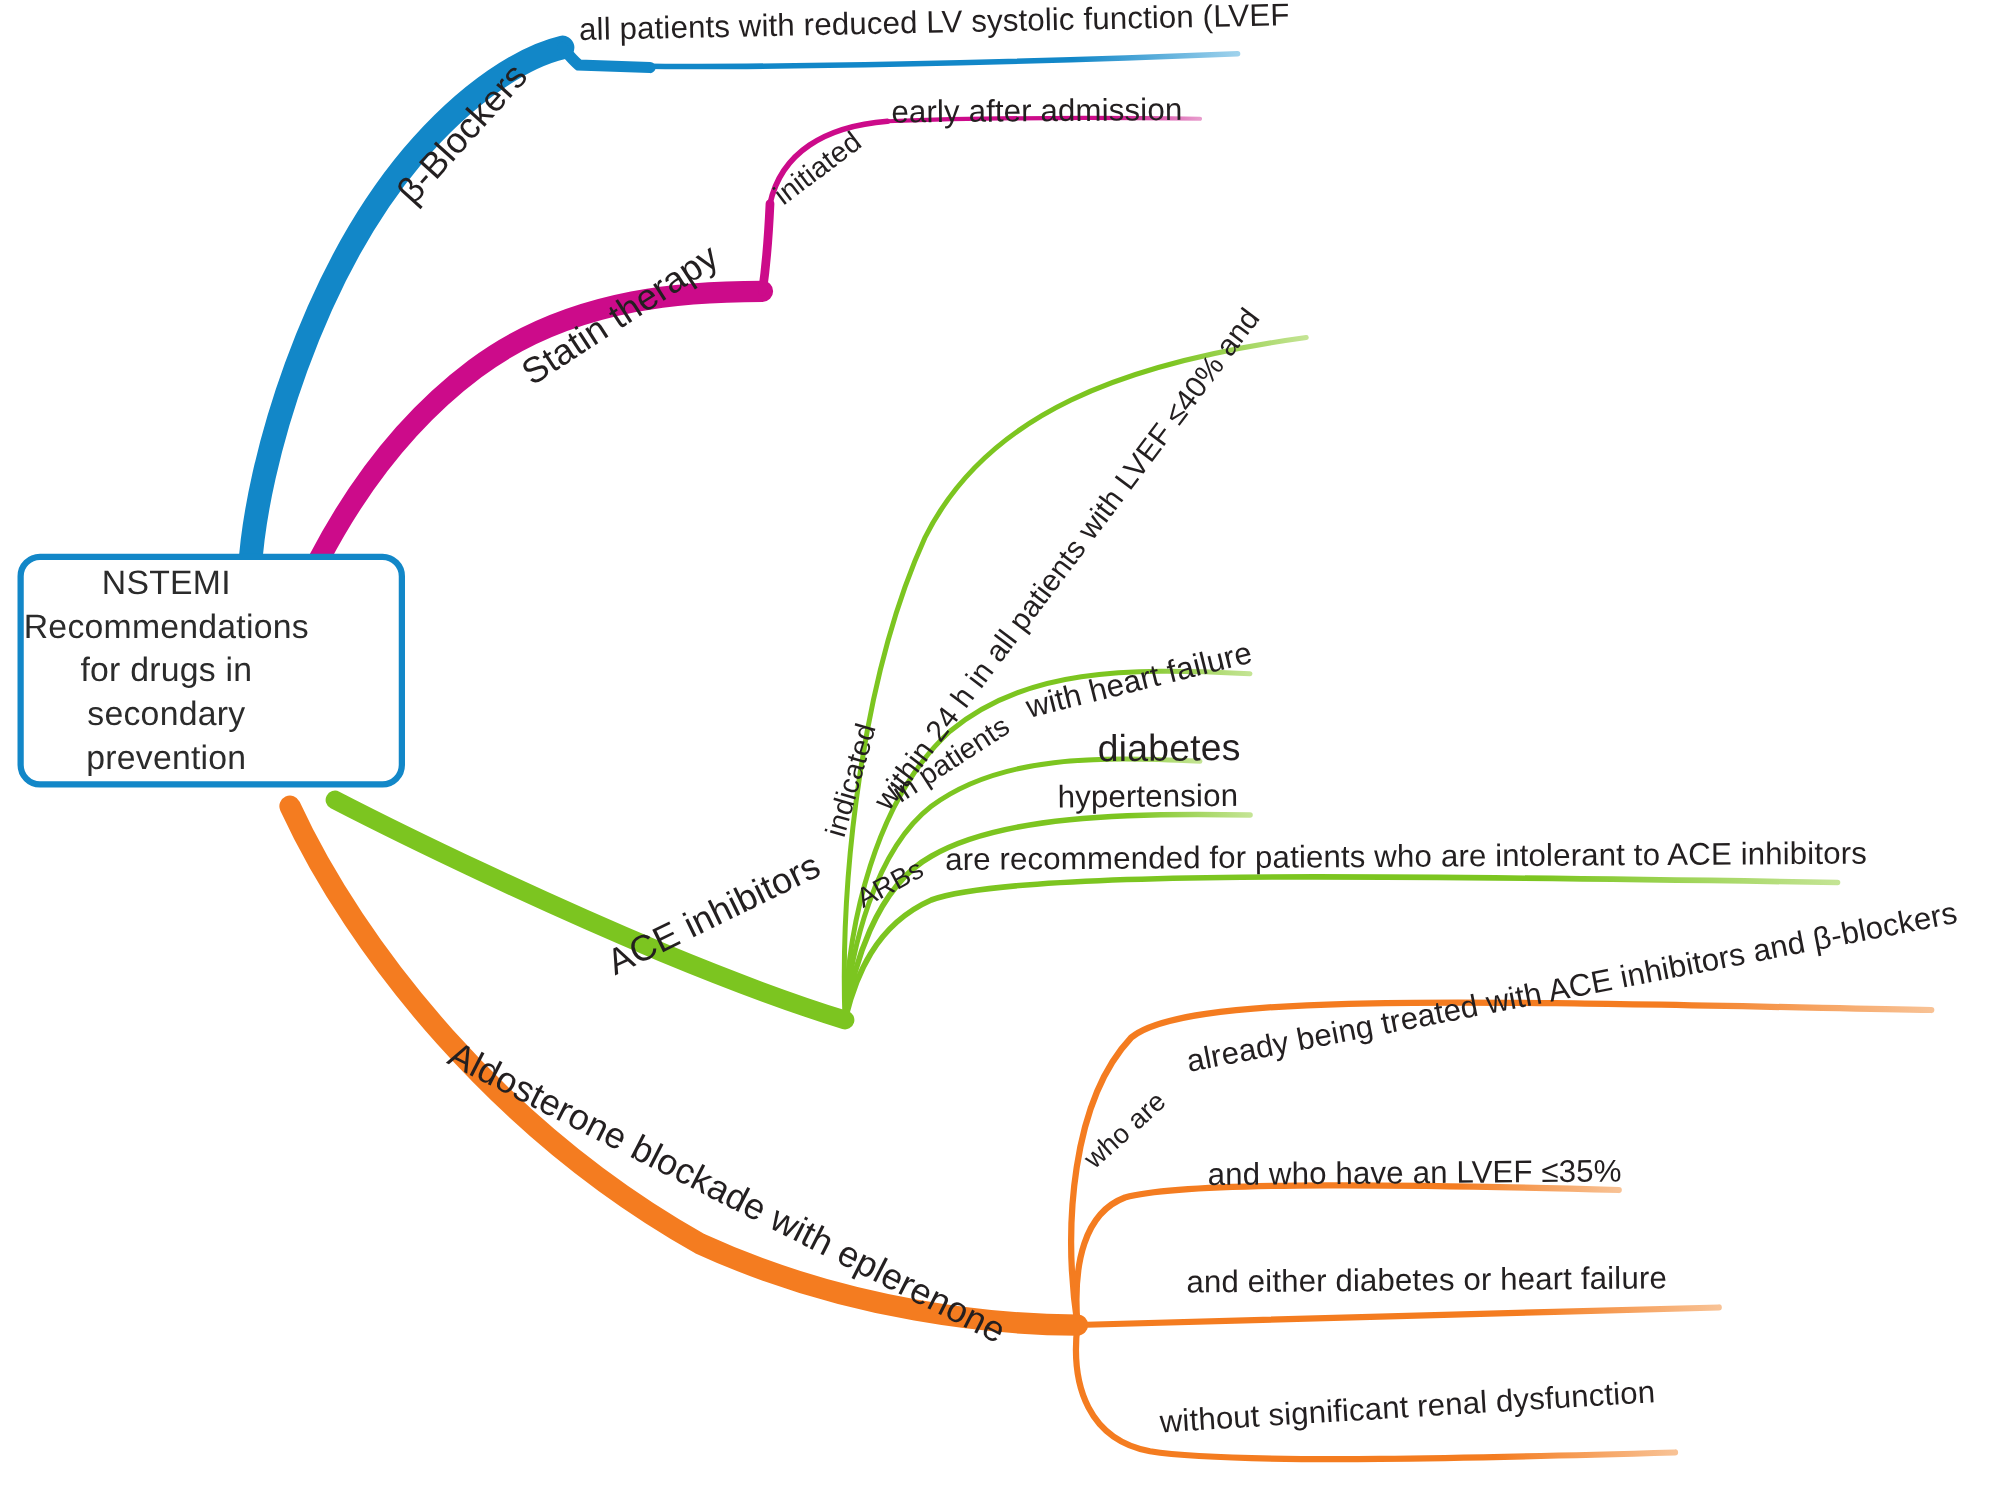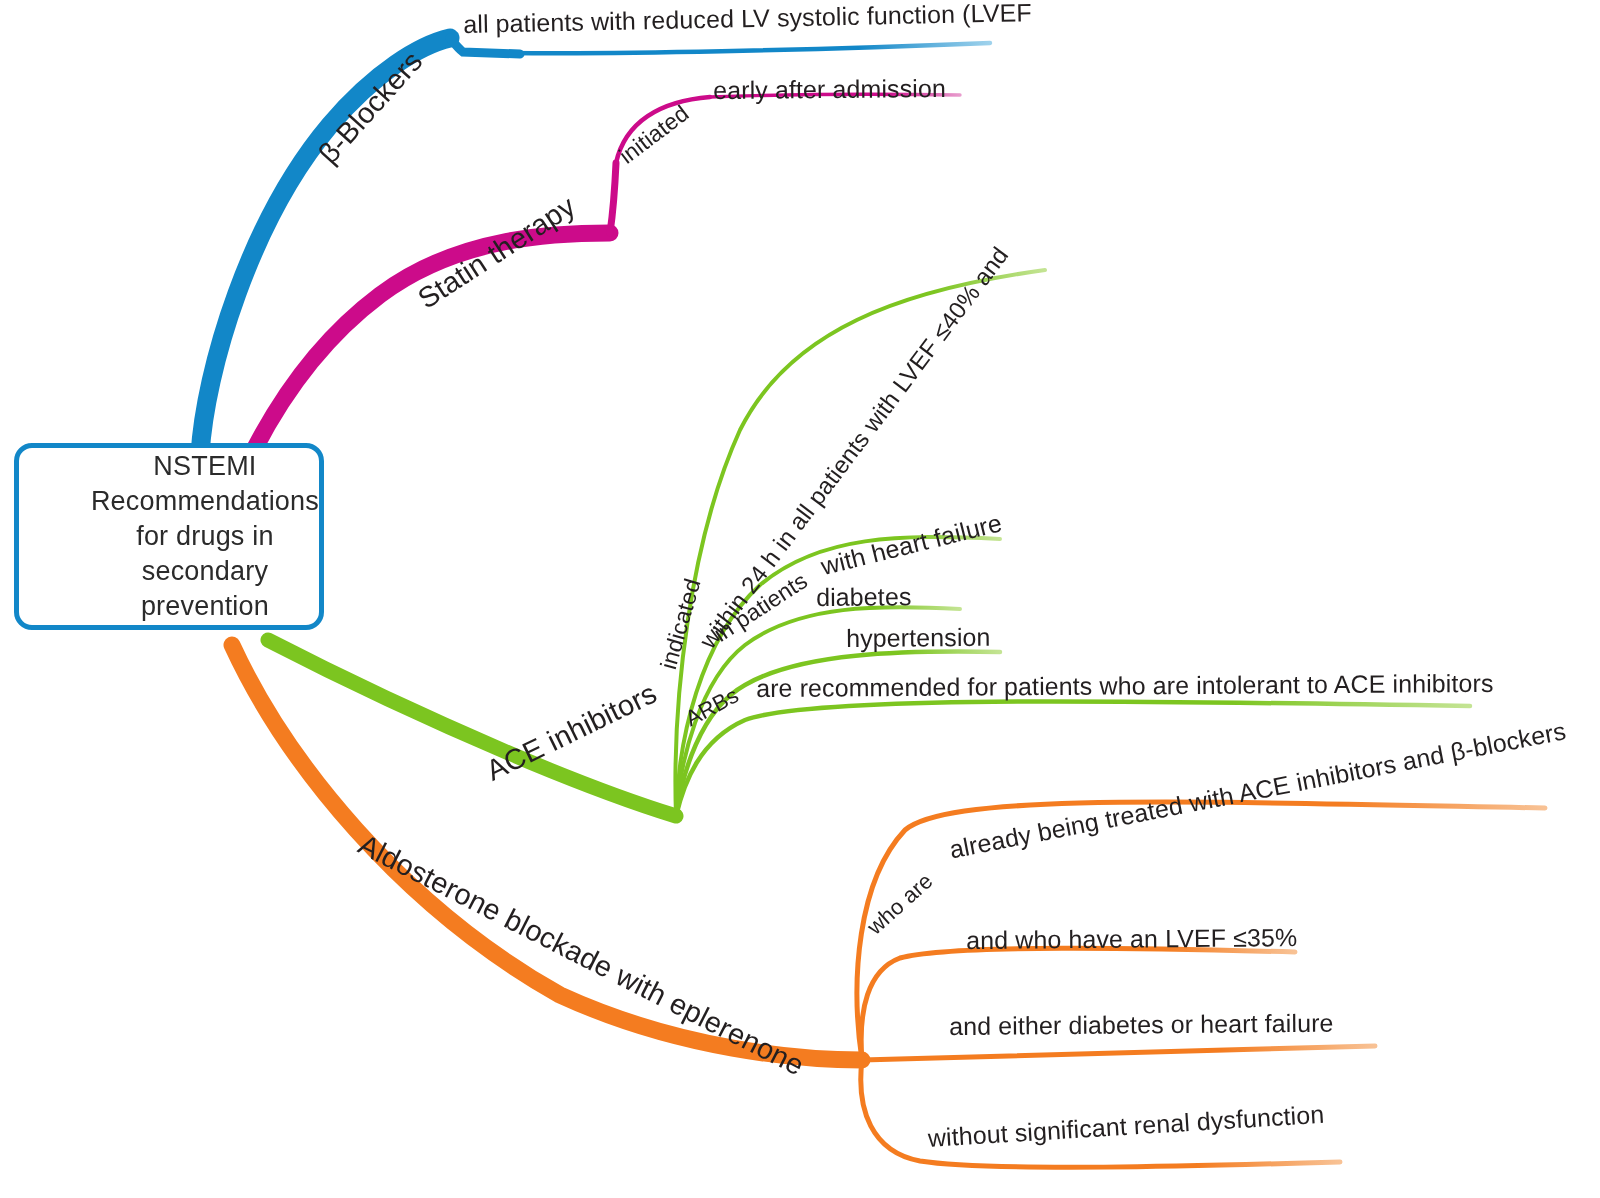--- a/index.html
+++ b/index.html
@@ -29,21 +29,21 @@
     left: 14px;
     top: 443px;
     width: 310px;
     height: 187px;
     box-sizing: border-box;
     border: 5px solid #1287c8;
     border-radius: 18px;
     background: #ffffff;
     display: flex;
     align-items: center;
-    justify-content: flex-end;
+    justify-content: flex-start;
     z-index: 5;
   }
   .central-node .label {
     font-size: 27px;
     line-height: 1.30;
     color: #2b2b2b;
     text-align: center;
     letter-spacing: 0.2px;
     white-space: pre-line;
   }
@@ -138,21 +138,21 @@
   <div class="tlabel" style="left:481px; top:758px; font-size:29px; transform:rotate(-26deg);">ACE inhibitors</div>
 
   <div class="tlabel" style="left:655px; top:665px; font-size:23px; transform:rotate(-74deg);">indicated</div>
 
   <div class="tlabel" style="left:694px; top:637px; font-size:24px; transform:rotate(-53deg);">within 24 h in all patients with   LVEF ≤40% and</div>
 
   <div class="tlabel" style="left:709px; top:625px; font-size:23px; transform:rotate(-33deg);">in patients</div>
 
   <div class="tlabel" style="left:818px; top:553px; font-size:25px; transform:rotate(-14deg);">with heart failure</div>
 
-  <div class="tlabel" style="left:816px; top:583px; font-size:25px; transform:rotate(-0.5deg);">diabetes</div>
+  <div class="tlabel" style="left:878px; top:583px; font-size:30px; transform:rotate(-0.5deg);">diabetes</div>
 
   <div class="tlabel" style="left:846px; top:624px; font-size:25px; transform:rotate(-0.5deg);">hypertension</div>
 
   <div class="tlabel" style="left:681px; top:709px; font-size:22px; transform:rotate(-28deg);">ARBs</div>
 
   <div class="tlabel" style="left:756px; top:674px; font-size:25px; transform:rotate(-0.4deg);">are recommended for   patients who are intolerant   to ACE inhibitors</div>
 
   <div class="tlabel" style="left:368px; top:828px; font-size:29px; transform:rotate(27deg);">Aldosterone blockade with   eplerenone</div>
 
   <div class="tlabel" style="left:862px; top:921px; font-size:22px; transform:rotate(-42deg);">who are</div>

